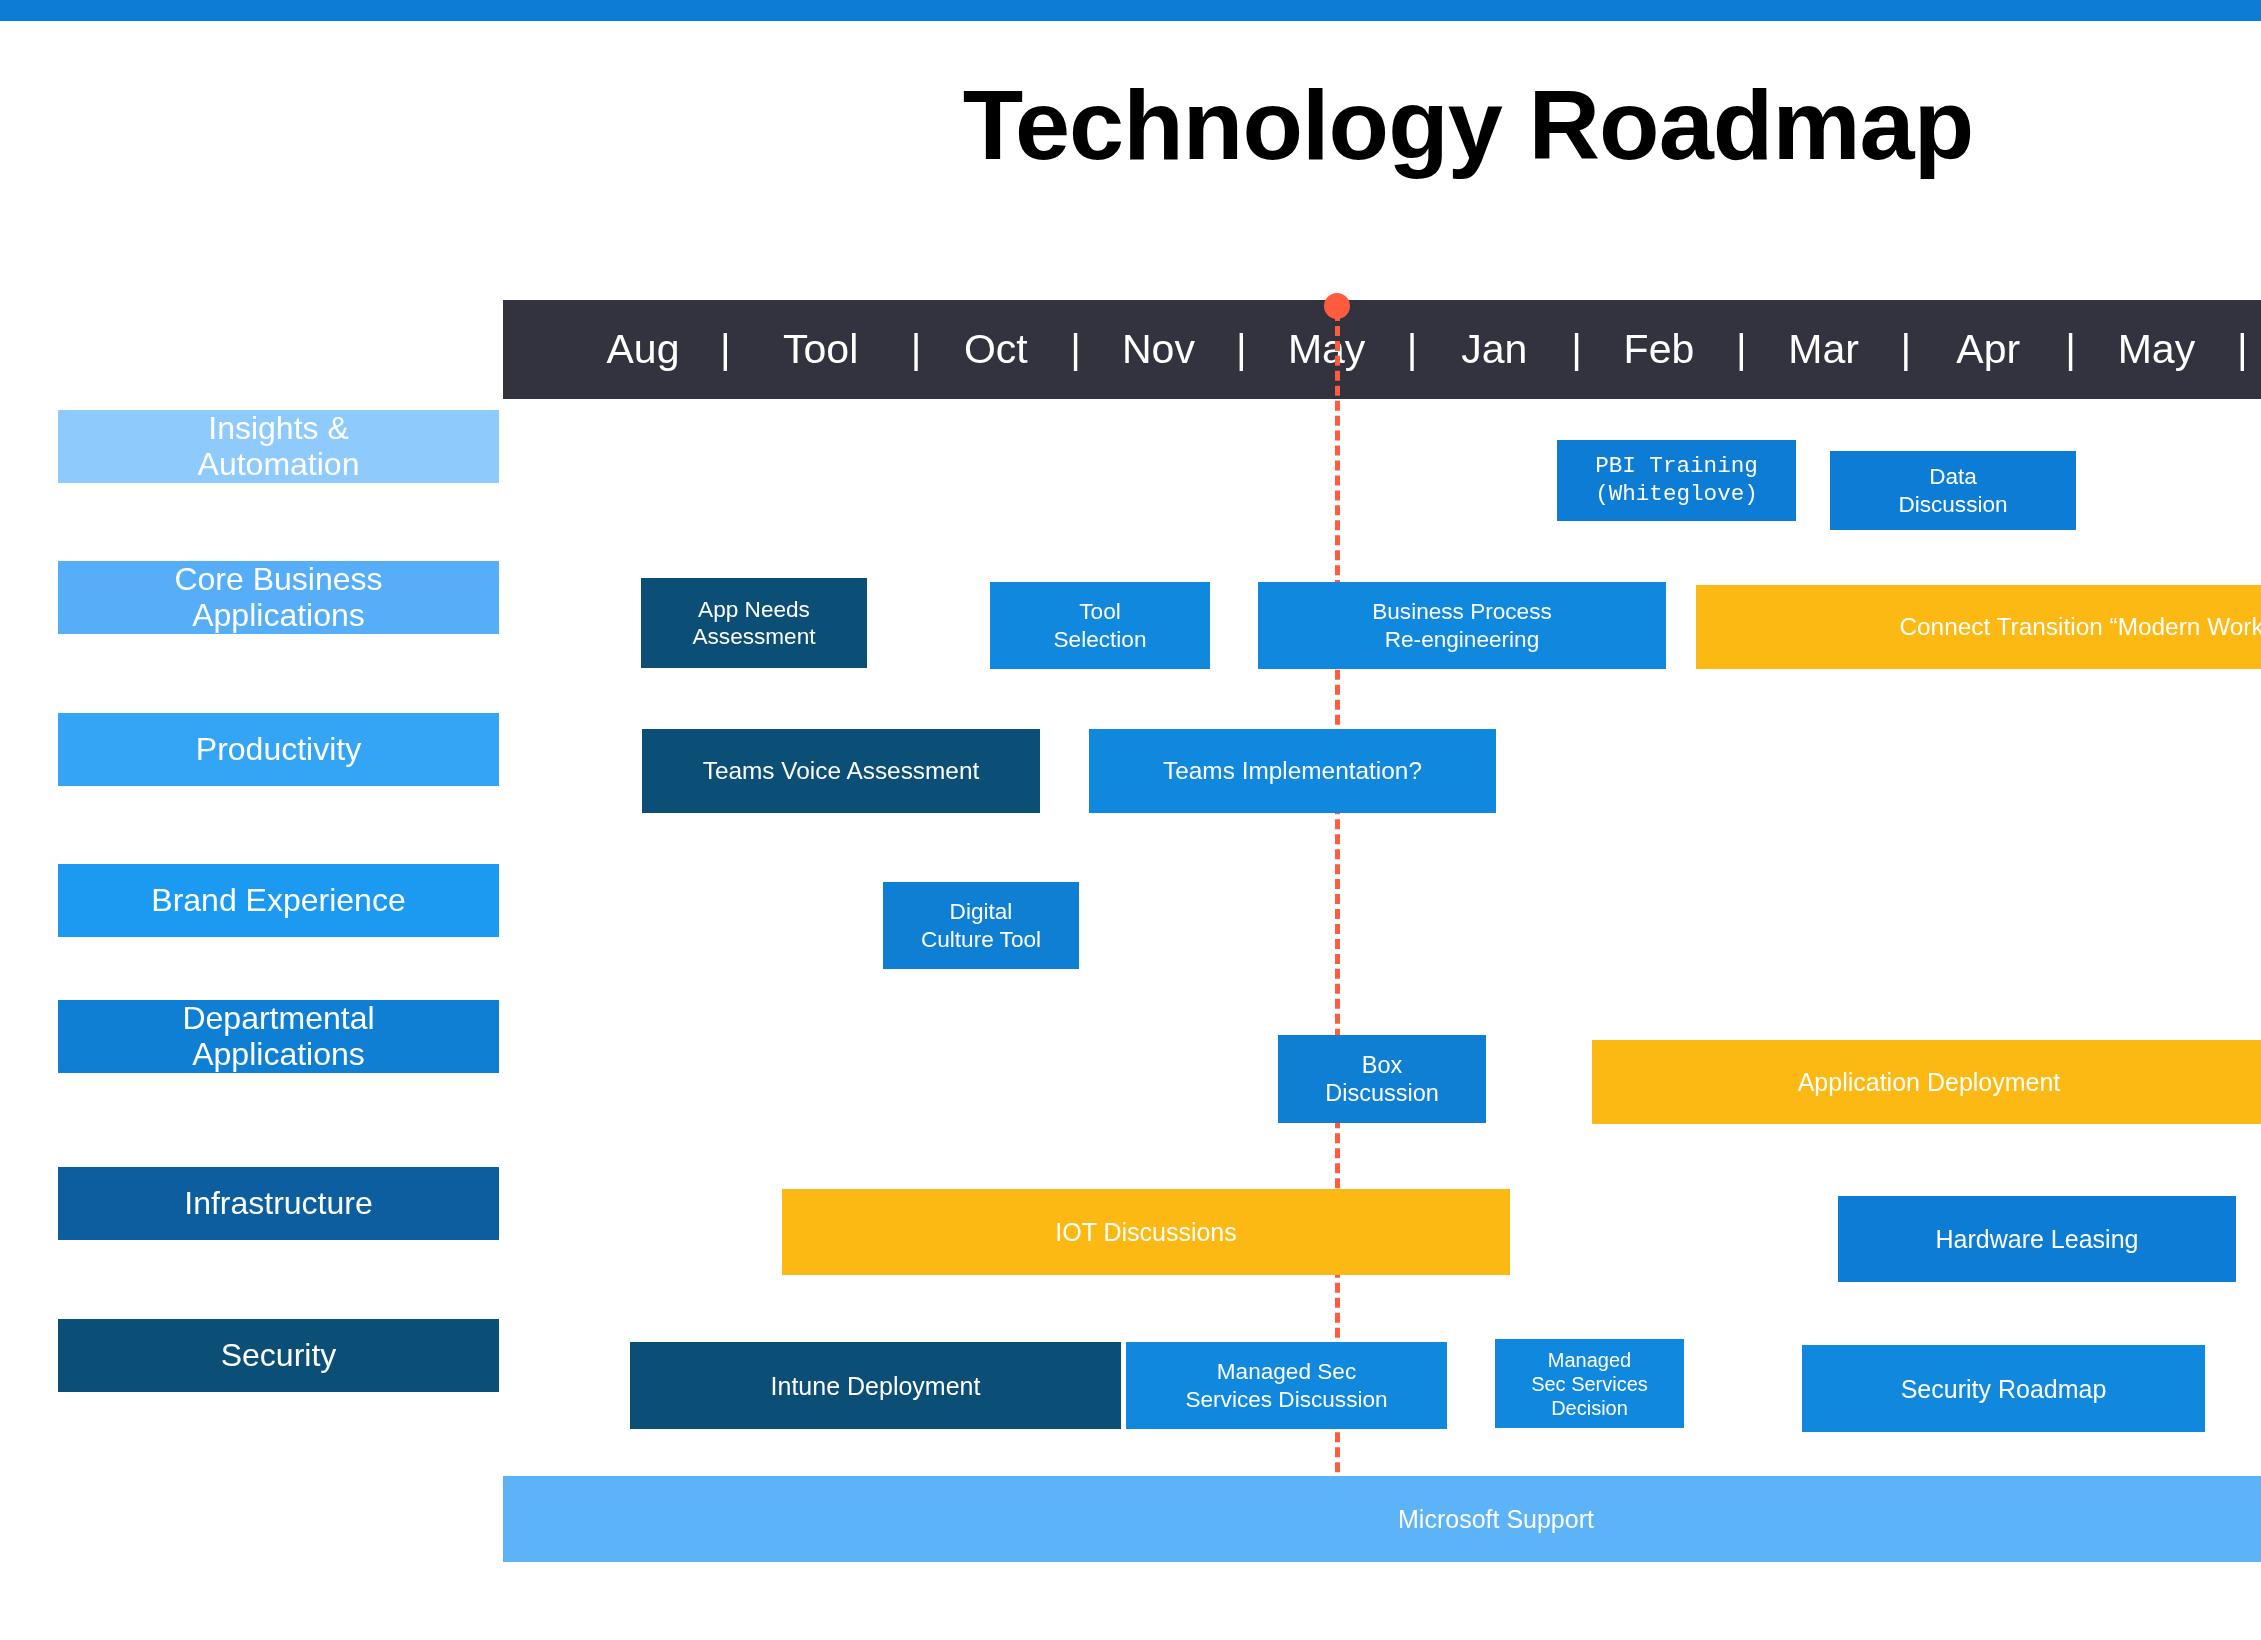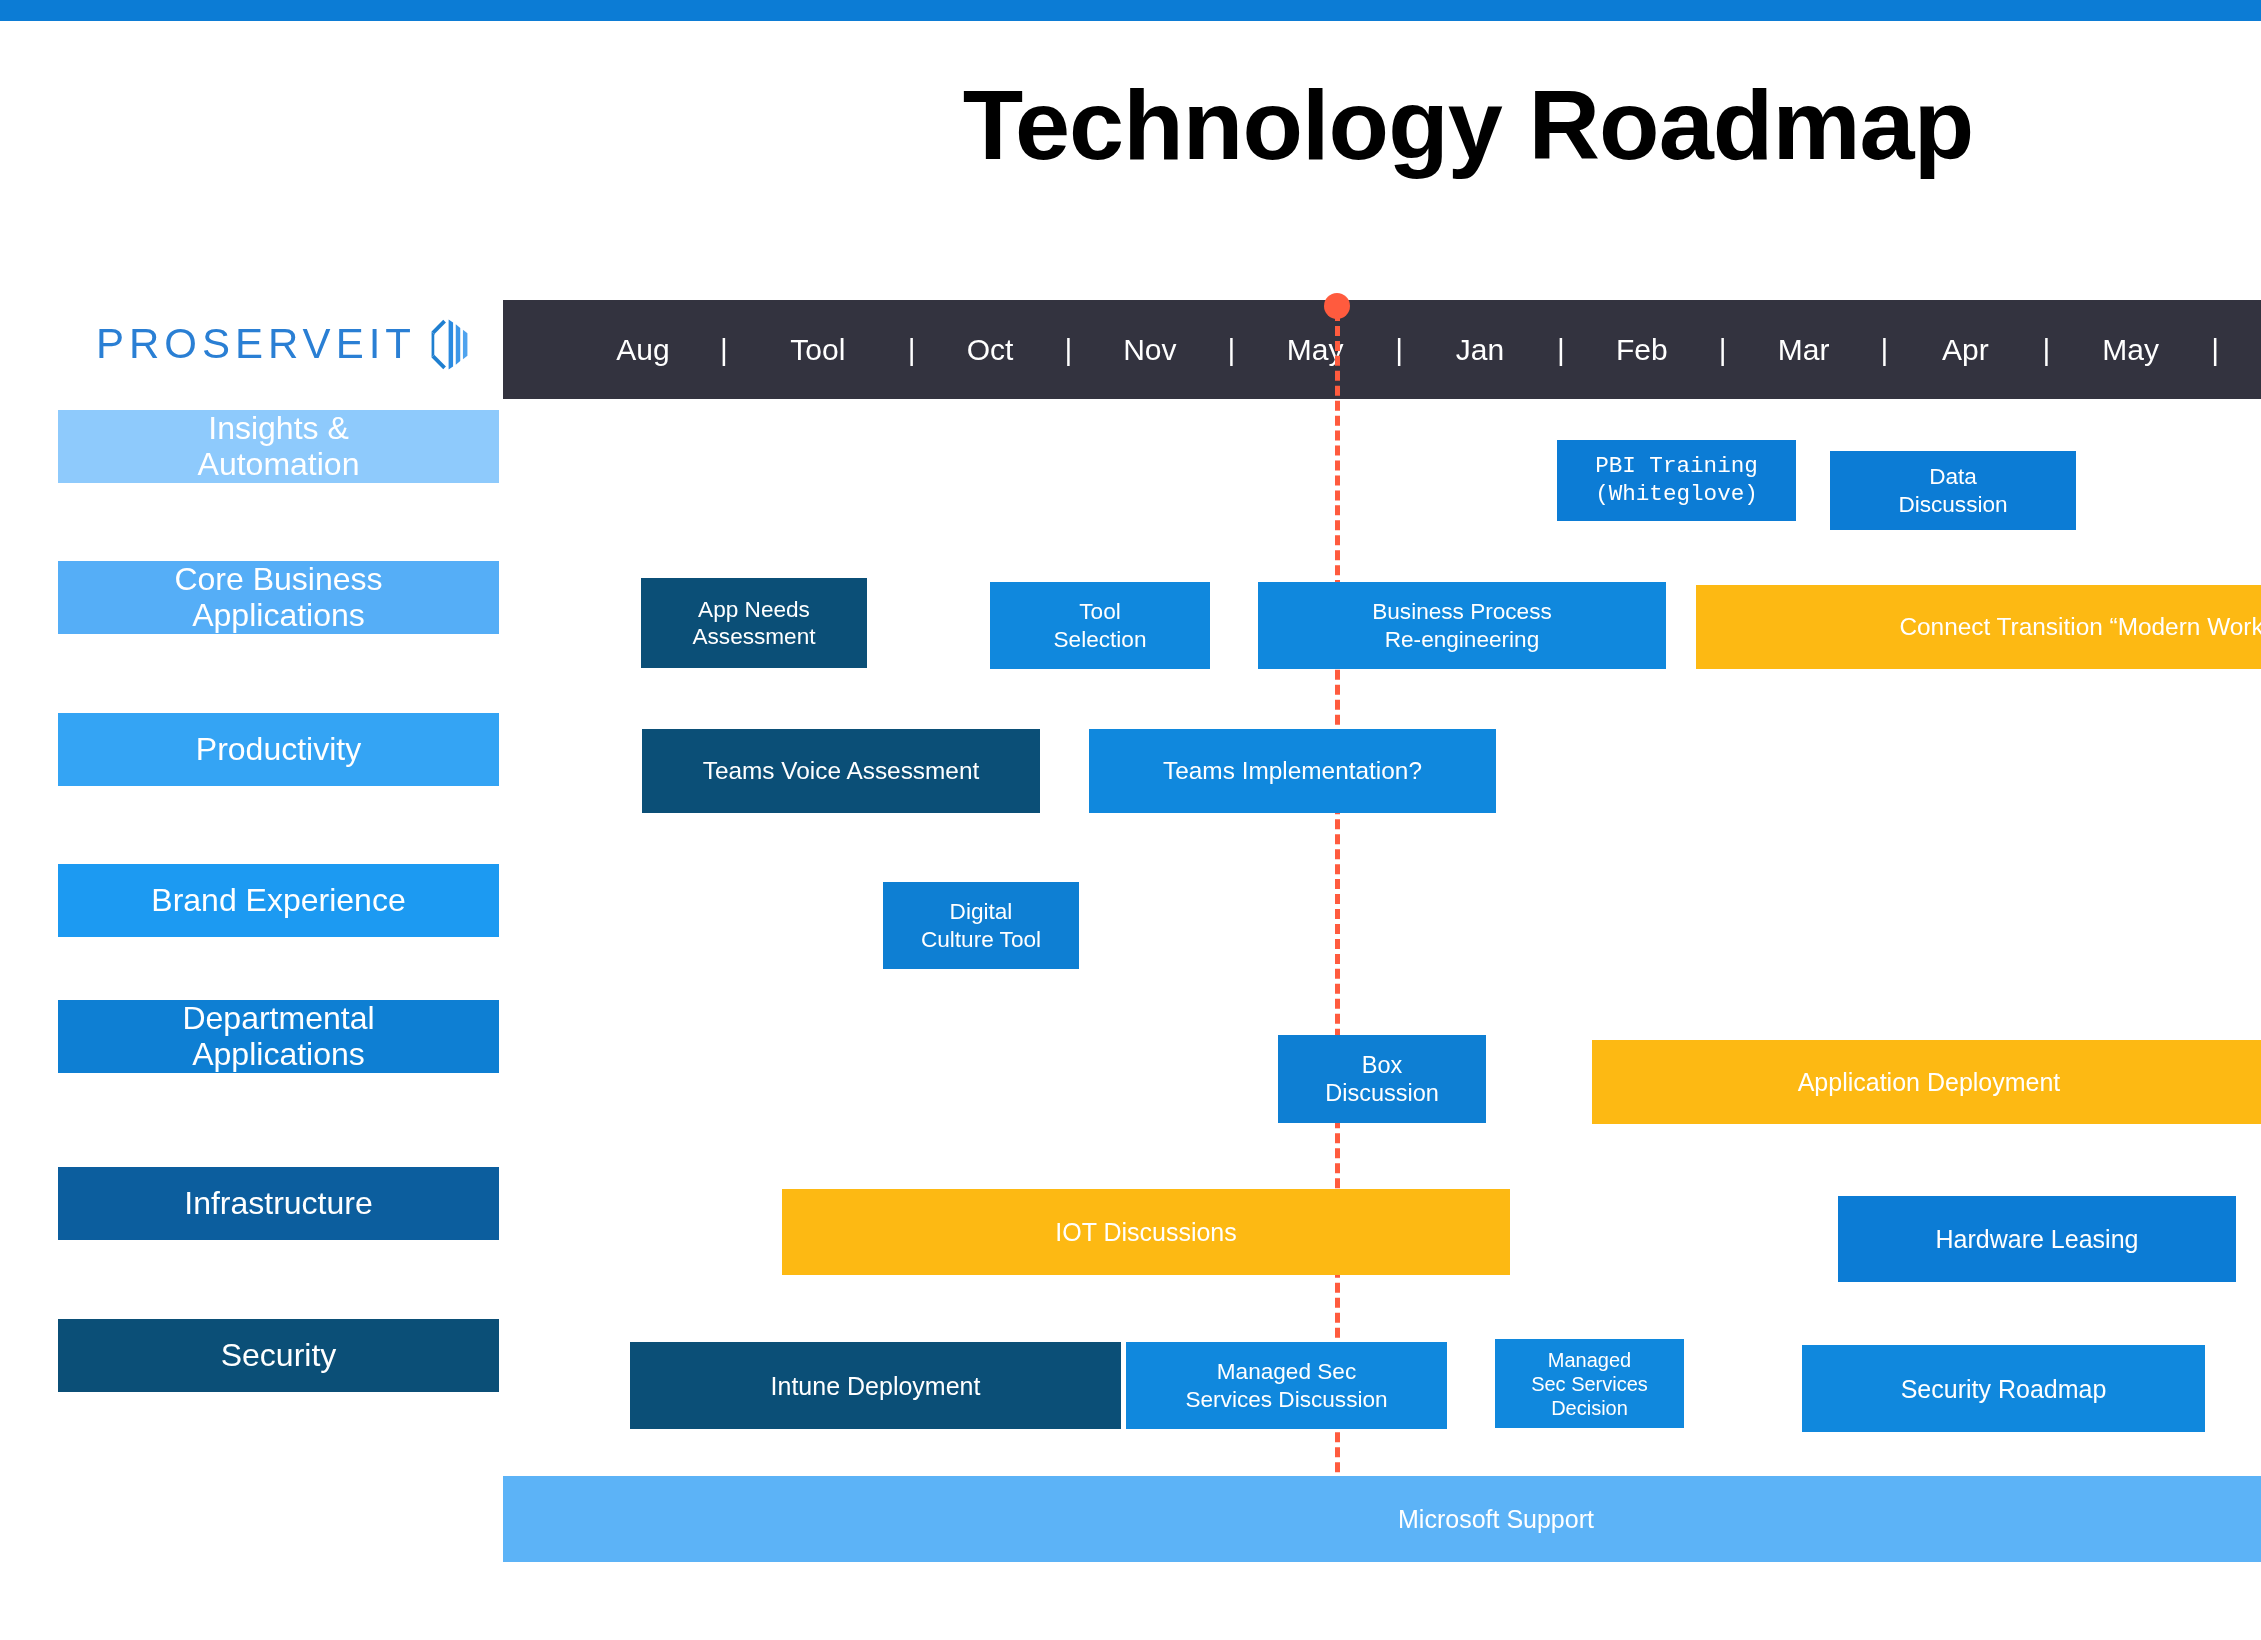--- a/index.html
+++ b/index.html
@@ -47,21 +47,21 @@
   .month-bar {
     position: absolute; left: 503px; top: 300px;
     width: 2344px; height: 99px;
     background: #33333f;
     display: flex; align-items: center;
     padding-left: 63px;
   }
   .month-cell {
     display: flex; align-items: center;
     color: #ffffff;
-    font-size: 30px; font-weight: 400;
+    font-size: 41px; font-weight: 400;
     white-space: nowrap;
   }
   .month-name { display: inline-block; text-align: center; }
   .month-sep { color: #ffffff; font-weight: 300; padding: 0 0px; }
 
   
   .cat {
     position: absolute; left: 58px; width: 441px;
     display: flex; align-items: center; justify-content: center;
     text-align: center;
@@ -99,31 +99,20 @@
 </style>
 </head>
 <body>
 
 <div id="page">
 
   <div class="top-strip"></div>
 
   <div class="page-title">Technology Roadmap</div>
 
-  <div class="brand">
-    <span class="brand-word">PROSERVEIT</span>
-    <svg class="brand-mark" viewBox="0 0 96 118">
-      <path d="M8 30 L34 4 L40 10 L14 36 Z" fill="#1f7fd0"></path>
-      <path d="M8 88 L34 114 L40 108 L14 82 Z" fill="#1f7fd0"></path>
-      <path d="M8 30 L8 88 L14 82 L14 36 Z" fill="#1f7fd0"></path>
-      <path d="M46 3 L56 10 L56 108 L46 115 Z" fill="#2a8ae0"></path>
-      <path d="M62 14 L72 22 L72 96 L62 104 Z" fill="#3d97e8"></path>
-      <path d="M78 26 L88 34 L88 84 L78 92 Z" fill="#4fa3ee"></path>
-    </svg>
-  </div>
 
   <div class="month-bar" id="month-bar">
       <div class="month-cell">
         <span class="month-name" style="width: 154px;">Aug</span>
         <span class="month-sep">|</span>
       </div>
       <div class="month-cell">
         <span class="month-name" style="width: 180px;">Tool</span>
         <span class="month-sep">|</span>
       </div>

